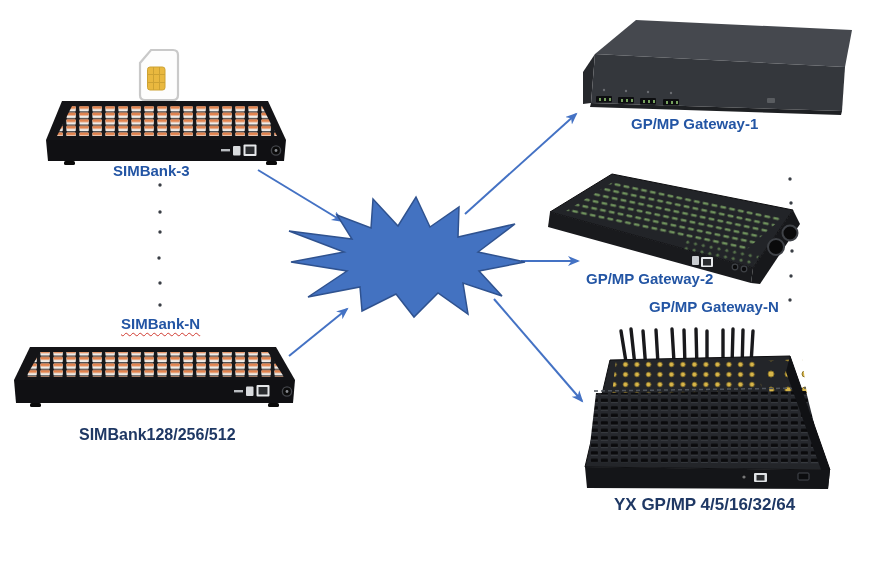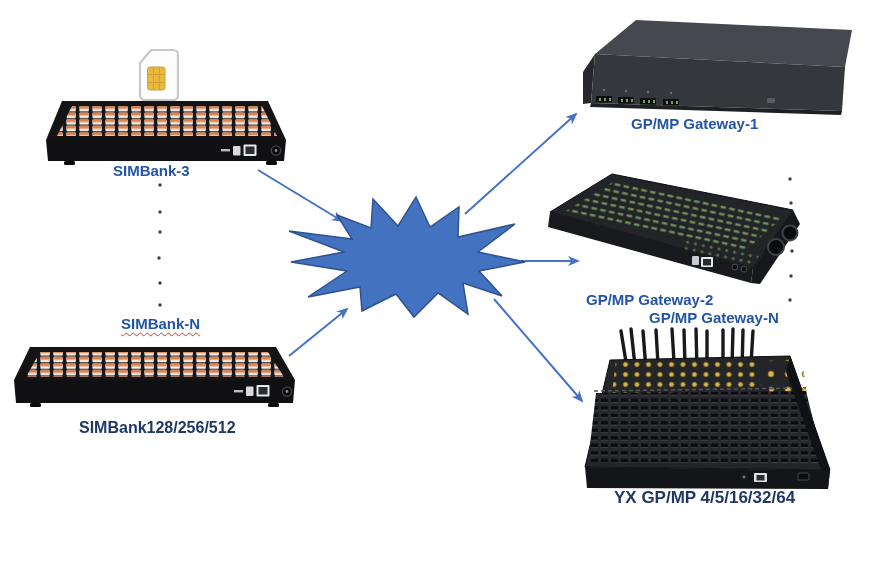--- a/index.html
+++ b/index.html
@@ -5,21 +5,21 @@
   html,body{margin:0;padding:0;background:#fff;}
   #canvas{
     position:relative;width:872px;height:563px;background:#ffffff;overflow:hidden;
     font-family:"Liberation Sans",sans-serif;
   }
   #scene{position:absolute;left:0;top:0;}
   .lbl{
     position:absolute;font-weight:bold;color:#2355A4;font-size:15px;
     white-space:nowrap;letter-spacing:0px;line-height:1.1;
   }
-  .lbl.navy{color:#1F3864;}
+  .lbl.navy{color:#1F3864;margin-top:7px;}
   .lbl.wavy{text-decoration:underline wavy #d03a30;text-decoration-thickness:1px;text-underline-offset:3px;}
   #star-label{
     position:absolute;left:346px;top:252px;width:124px;text-align:center;
     color:#ffffff;font-size:15px;font-weight:normal;
   }
 </style>
 </head>
 <body>
 
 <div id="canvas">
@@ -195,19 +195,19 @@
 
 <div class="lbl" style="left:113px;top:163px;">SIMBank-3</div>
 
 <div class="lbl wavy" style="left:121px;top:316px;">SIMBank-N</div>
 
 <div class="lbl navy" style="left:79px;top:419px;font-size:16px;">SIMBank128/256/512</div>
 
 
 <div class="lbl" style="left:631px;top:116px;">GP/MP Gateway-1</div>
 
-<div class="lbl" style="left:586px;top:292px;">GP/MP Gateway-2</div>
-
-<div class="lbl" style="left:649px;top:310px;">GP/MP Gateway-N</div>
+<div class="lbl" style="left:586px;top:271px;">GP/MP Gateway-2</div>
+
+<div class="lbl" style="left:649px;top:299px;">GP/MP Gateway-N</div>
 
 <div class="lbl navy" style="left:614px;top:489px;font-size:17px;">YX GP/MP 4/5/16/32/64</div>
 
 </div>
 
 </body></html>

